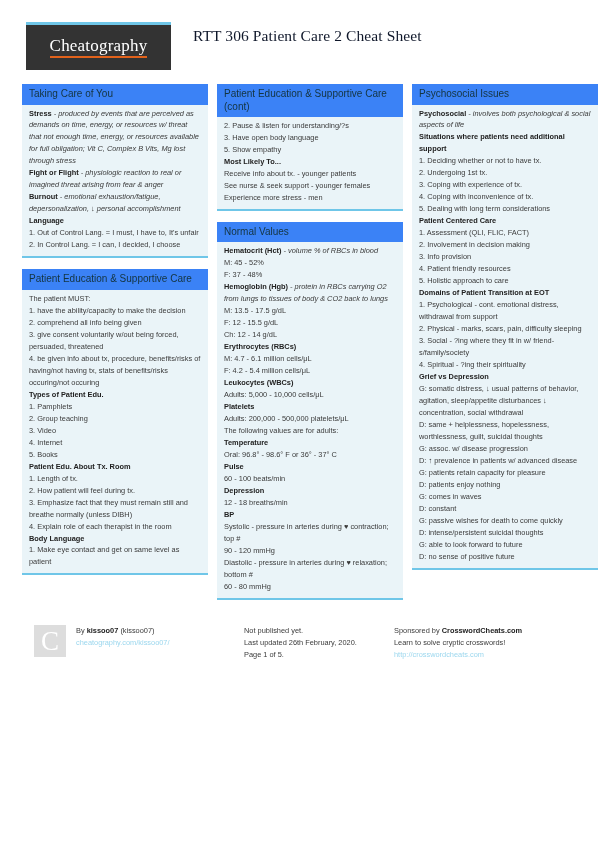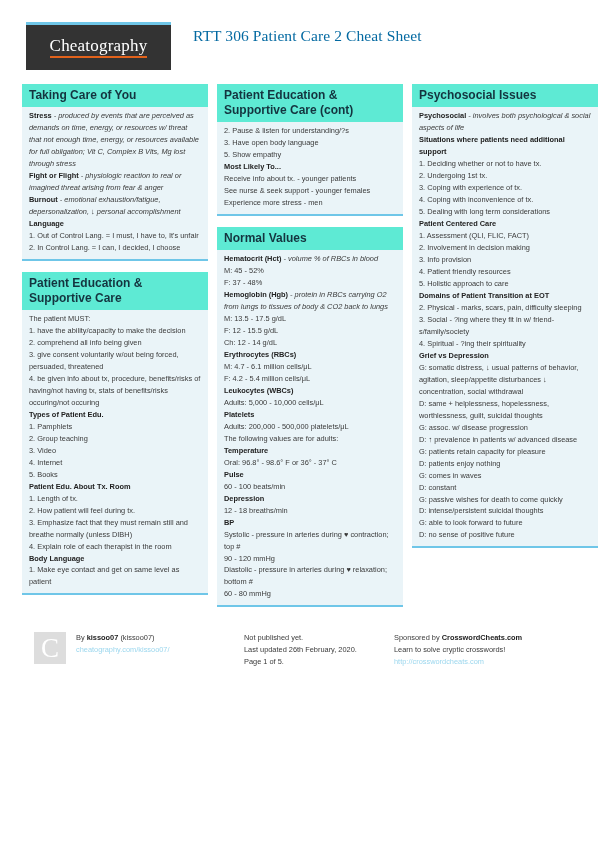--- a/index.html
+++ b/index.html
@@ -49,21 +49,21 @@
     line-height: 1.1;
   }
 
   .title-wrap {
     margin-left: 22px;
     padding-top: 4px;
   }
   .sheet-title {
     font-family: "Liberation Serif", serif;
     font-size: 15.5px;
-    color: #0369a1;
+    color: #0f172a;
     font-weight: normal;
     line-height: 1.3;
     letter-spacing: 0.1px;
   }
   .byline {
     font-family: "Liberation Serif", serif;
     font-size: 11.5px;
     margin-top: 3px;
     color: #333333;
     line-height: 1.3;
@@ -80,24 +80,24 @@
   }
   .col { width: 186px; flex: 0 0 186px; }
 
   .card {
     background: #EAF4F8;
     border-bottom: 2px solid #6FC6E8;
     margin-bottom: 11px;
     overflow: hidden;
   }
   .card-title {
-    background: #5eead4;
+    background: #3b82f6;
     color: #14343f;
-    font-size: 12px;
-    font-weight: bold;
+    font-size: 10px;
+    font-weight: normal;
     padding: 4px 6px 4px 7px;
     line-height: 1.25;
   }
   .card-body { padding: 3px 7px 5px 7px; }
 
   .line {
     font-size: 7.4px;
     line-height: 1.62;
     color: #3a3a3a;
     word-wrap: break-word;
@@ -238,20 +238,21 @@
             <div class="line">3. Coping with experience of tx.</div>
             <div class="line">4. Coping with inconvenience of tx.</div>
             <div class="line">5. Dealing with long term considerations</div>
             <div class="line b"><span>Patient Centered Care</span></div>
             <div class="line">1. Assessment (QLI, FLIC, FACT)</div>
             <div class="line">2. Involvement in decision making</div>
             <div class="line">3. Info provision</div>
             <div class="line">4. Patient friendly resources</div>
             <div class="line">5. Holistic approach to care</div>
             <div class="line b"><span>Domains of Patient Transition at EOT</span></div>
+            <div class="line">1. Psychological - cont. emotional distress, withdrawal from support</div>
             <div class="line">2. Physical - marks, scars, pain, difficulty sleeping</div>
             <div class="line">3. Social - ?ing where they fit in w/ friend­s/family/society</div>
             <div class="line">4. Spiritual - ?ing their spirituality</div>
             <div class="line b"><span>Grief vs Depression</span></div>
             <div class="line">G: somatic distress, ↓ usual patterns of behavior, agitation, sleep/appetite distur­bances ↓ concentration, social withdrawal</div>
             <div class="line">D: same + helplessness, hopelessness, worthlessness, guilt, suicidal thoughts</div>
             <div class="line">G: assoc. w/ disease progression</div>
             <div class="line">D: ↑ prevalence in patients w/ advanced disease</div>
             <div class="line">G: patients retain capacity for pleasure</div>
             <div class="line">D: patients enjoy nothing</div>

